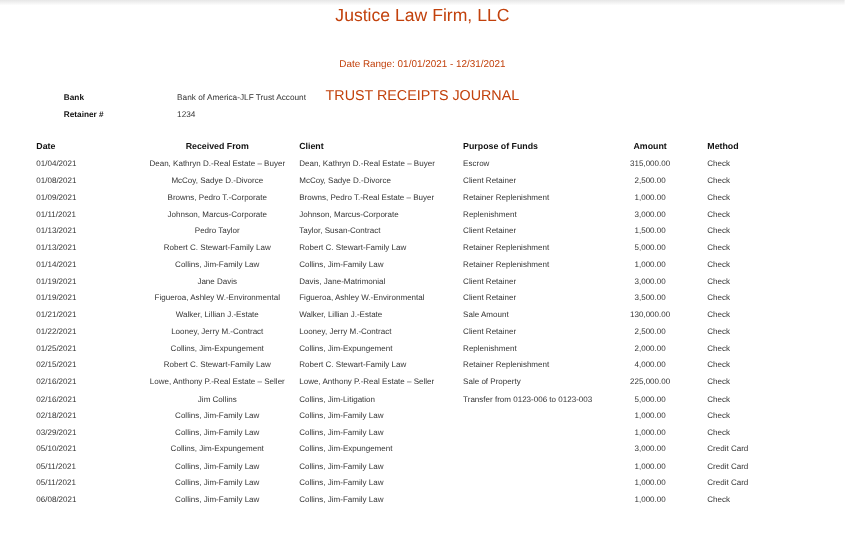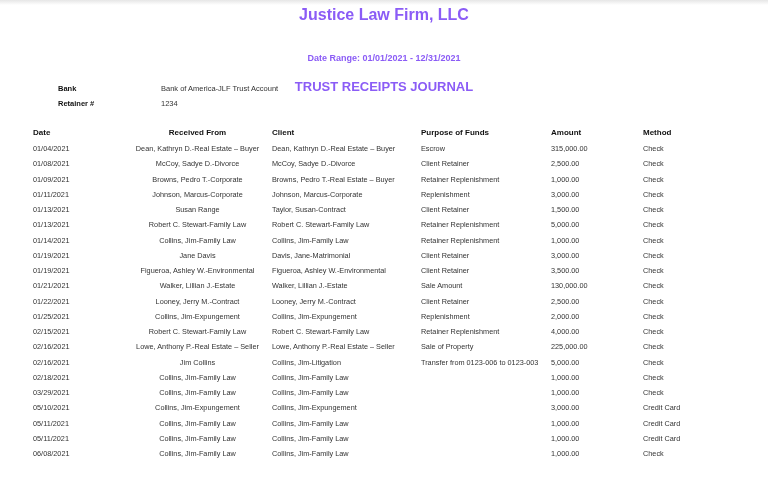--- a/index.html
+++ b/index.html
@@ -9,42 +9,42 @@
     font-family: "Liberation Sans", sans-serif;
     color: #2a2a2a;
     position: relative;
   }
   .topshade {
     position: absolute; left: 0; top: 0; width: 768px; height: 5px;
     background: linear-gradient(#e6e6e6, #ffffff);
   }
   .title {
     position: absolute; left: 0; width: 768px; text-align: center;
-    font-weight: bold; color: #8b5cf6;
+    font-weight: normal; color: #c2410c;
   }
   .t1 { top: 6px; font-size: 16px; }
   .t2 { top: 31px; font-size: 13px; margin-top: 48px; }
   .t3 { top: 53px; font-size: 9px; }
   .meta-label, .meta-value {
     position: absolute; font-size: 7.5px; line-height: 10px;
   }
   .meta-label { left: 33px; font-weight: bold; color: #111; margin-left: 25px; }
   .meta-value { left: 161px; color: #333; }
   table {
     position: absolute; left: 33px; top: 126px;
     border-collapse: collapse; table-layout: fixed;
     font-size: 7.3px; color: #333;
   }
   th, td { padding: 0; height: 15.25px; white-space: nowrap; text-align: left; vertical-align: middle; }
   th { font-weight: bold; color: #111; font-size: 8px; height: 13px; padding-bottom: 2px; }
   .c-date { width: 90px; }
   .c-from { width: 149px; text-align: center; }
   .c-client { width: 149px; }
   .c-purpose { width: 130px; }
-  .c-amount { width: 80px; text-align: left; }
+  .c-amount { width: 80px; text-align: center; }
   .c-method { width: 70px; padding-left: 12px; }
 </style>
 </head>
 <body>
 
 <div class="topshade"></div>
 
 <div class="title t1">Justice Law Firm, LLC</div>
 <div class="title t2">TRUST RECEIPTS JOURNAL</div>
 <div class="title t3">Date Range: 01/01/2021 - 12/31/2021</div>
@@ -93,21 +93,21 @@
       <tr>
         <td class="c-date">01/11/2021</td>
         <td class="c-from">Johnson, Marcus-Corporate</td>
         <td class="c-client">Johnson, Marcus-Corporate</td>
         <td class="c-purpose">Replenishment</td>
         <td class="c-amount">3,000.00</td>
         <td class="c-method">Check</td>
       </tr>
       <tr>
         <td class="c-date">01/13/2021</td>
-        <td class="c-from">Susan Range</td>
+        <td class="c-from">Pedro Taylor</td>
         <td class="c-client">Taylor, Susan-Contract</td>
         <td class="c-purpose">Client Retainer</td>
         <td class="c-amount">1,500.00</td>
         <td class="c-method">Check</td>
       </tr>
       <tr>
         <td class="c-date">01/13/2021</td>
         <td class="c-from">Robert C. Stewart-Family Law</td>
         <td class="c-client">Robert C. Stewart-Family Law</td>
         <td class="c-purpose">Retainer Replenishment</td>

